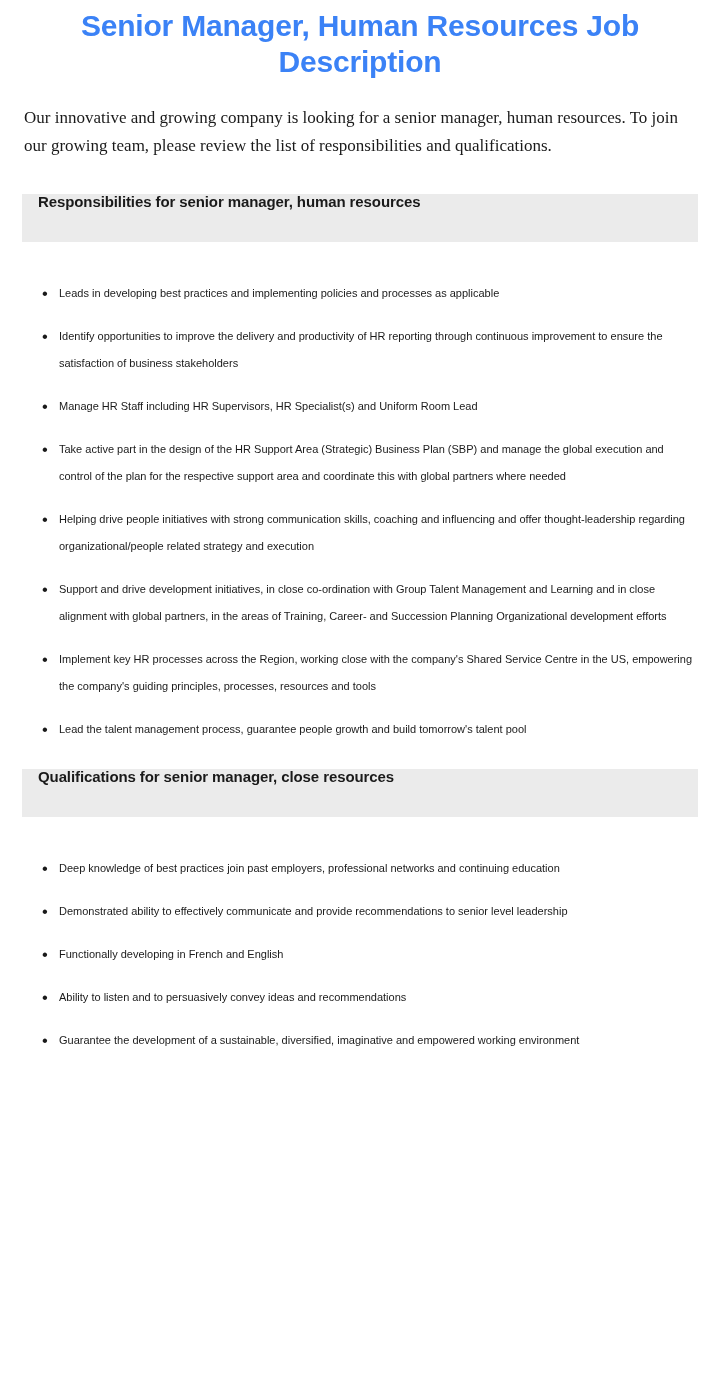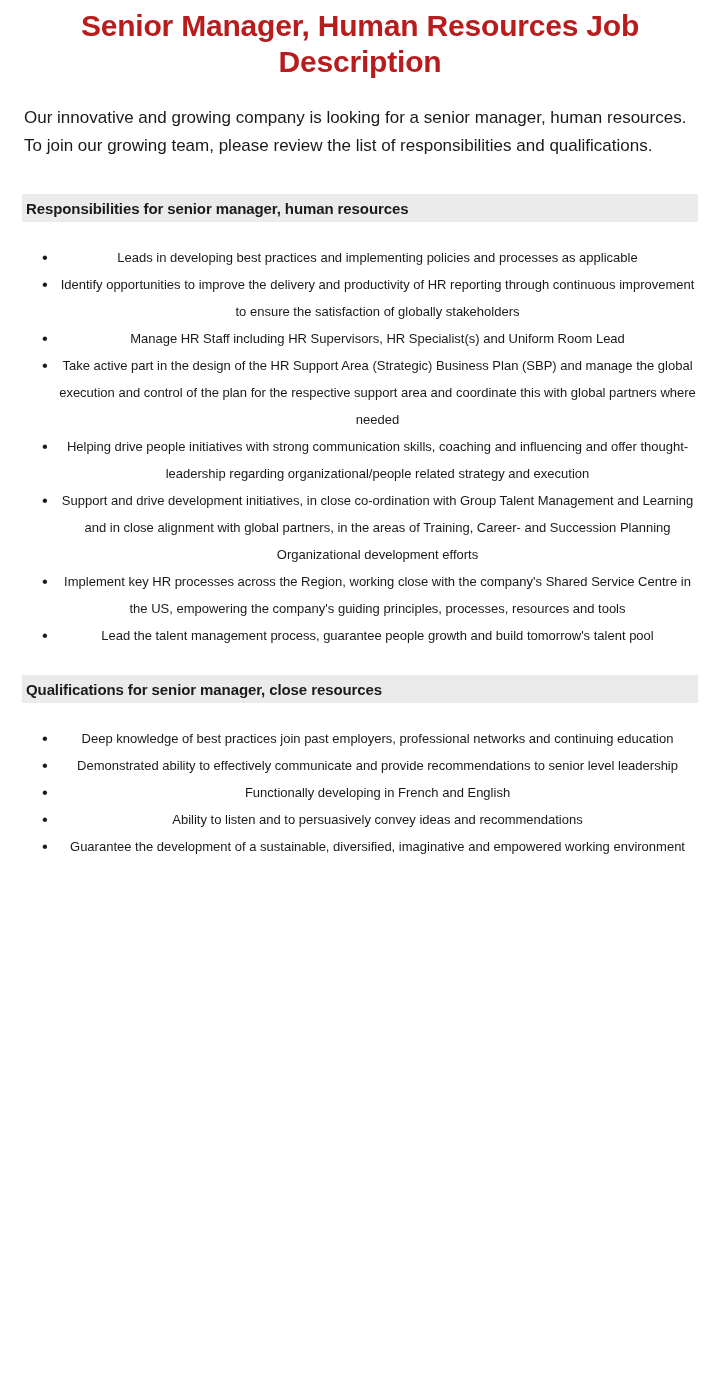--- a/index.html
+++ b/index.html
@@ -18,64 +18,63 @@
     width: 720px;
     box-sizing: border-box;
     padding: 0;
     position: relative;
   }
   .job-title {
     font-size: 30px;
     font-weight: bold;
     line-height: 1.2;
     text-align: center;
-    color: #b91c1c;
+    color: #3b82f6;
     margin: 0;
     padding: 8px 60px 0 60px;
     letter-spacing: -0.2px;
   }
   .intro {
     font-size: 17px;
     line-height: 28px;
     color: #1a1a1a;
     margin: 0;
     padding: 24px 24px 0 24px;
+    font-family: Liberation Serif, serif;
   }
   .section {
     margin-top: 34px;
   }
   .section-header {
     background: #ebebeb;
     margin: 0 22px;
-    height: 28px;
+    height: 48px;
     display: flex;
-    align-items: center;
-    padding: 0 4px;
+    padding: 0 16px;
     box-sizing: border-box;
   }
   .section-header-text {
     font-size: 15px;
     font-weight: bold;
     color: #1a1a1a;
     line-height: 1;
     letter-spacing: -0.1px;
   }
   ul.bullet-list {
     list-style: none;
     margin: 0;
     padding: 22px 24px 0 24px;
   }
   ul.bullet-list > li {
     position: relative;
-    font-size: 13px;
+    font-size: 11px;
     line-height: 27px;
     color: #1a1a1a;
     padding-left: 35px;
-    margin: 0 0 0 0;
-    text-align: center;
+    margin: 16px 0 0 0;
   }
   ul.bullet-list > li::before {
     content: "\2022";
     position: absolute;
     left: 18px;
     top: 0;
     font-size: 16.5px;
     line-height: 27px;
     color: #1a1a1a;
   }
@@ -94,21 +93,21 @@
   <h1 class="job-title">Senior Manager, Human Resources Job Description</h1>
 
   <p class="intro">Our innovative and growing company is looking for a senior manager, human resources. To join our growing team, please review the list of responsibilities and qualifications.</p>
 
   <section class="section">
     <div class="section-header">
       <span class="section-header-text">Responsibilities for senior manager, human resources</span>
     </div>
     <ul class="bullet-list" id="responsibilities-list">
         <li>Leads in developing best practices and implementing policies and processes as applicable</li>
-        <li>Identify opportunities to improve the delivery and productivity of HR reporting through continuous improvement to ensure the satisfaction of globally stakeholders</li>
+        <li>Identify opportunities to improve the delivery and productivity of HR reporting through continuous improvement to ensure the satisfaction of business stakeholders</li>
         <li>Manage HR Staff including HR Supervisors, HR Specialist(s) and Uniform Room Lead</li>
         <li>Take active part in the design of the HR Support Area (Strategic) Business Plan (SBP) and manage the global execution and control of the plan for the respective support area and coordinate this with global partners where needed</li>
         <li>Helping drive people initiatives with strong communication skills, coaching and influencing and offer thought-leadership regarding organizational/people related strategy and execution</li>
         <li>Support and drive development initiatives, in close co-ordination with Group Talent Management and Learning and in close alignment with global partners, in the areas of Training, Career- and Succession Planning Organizational development efforts</li>
         <li>Implement key HR processes across the Region, working close with the company's Shared Service Centre in the US, empowering the company's guiding principles, processes, resources and tools</li>
         <li>Lead the talent management process, guarantee people growth and build tomorrow's talent pool</li>
       </ul>
   </section>
 
   <section class="section qualifications-section">

